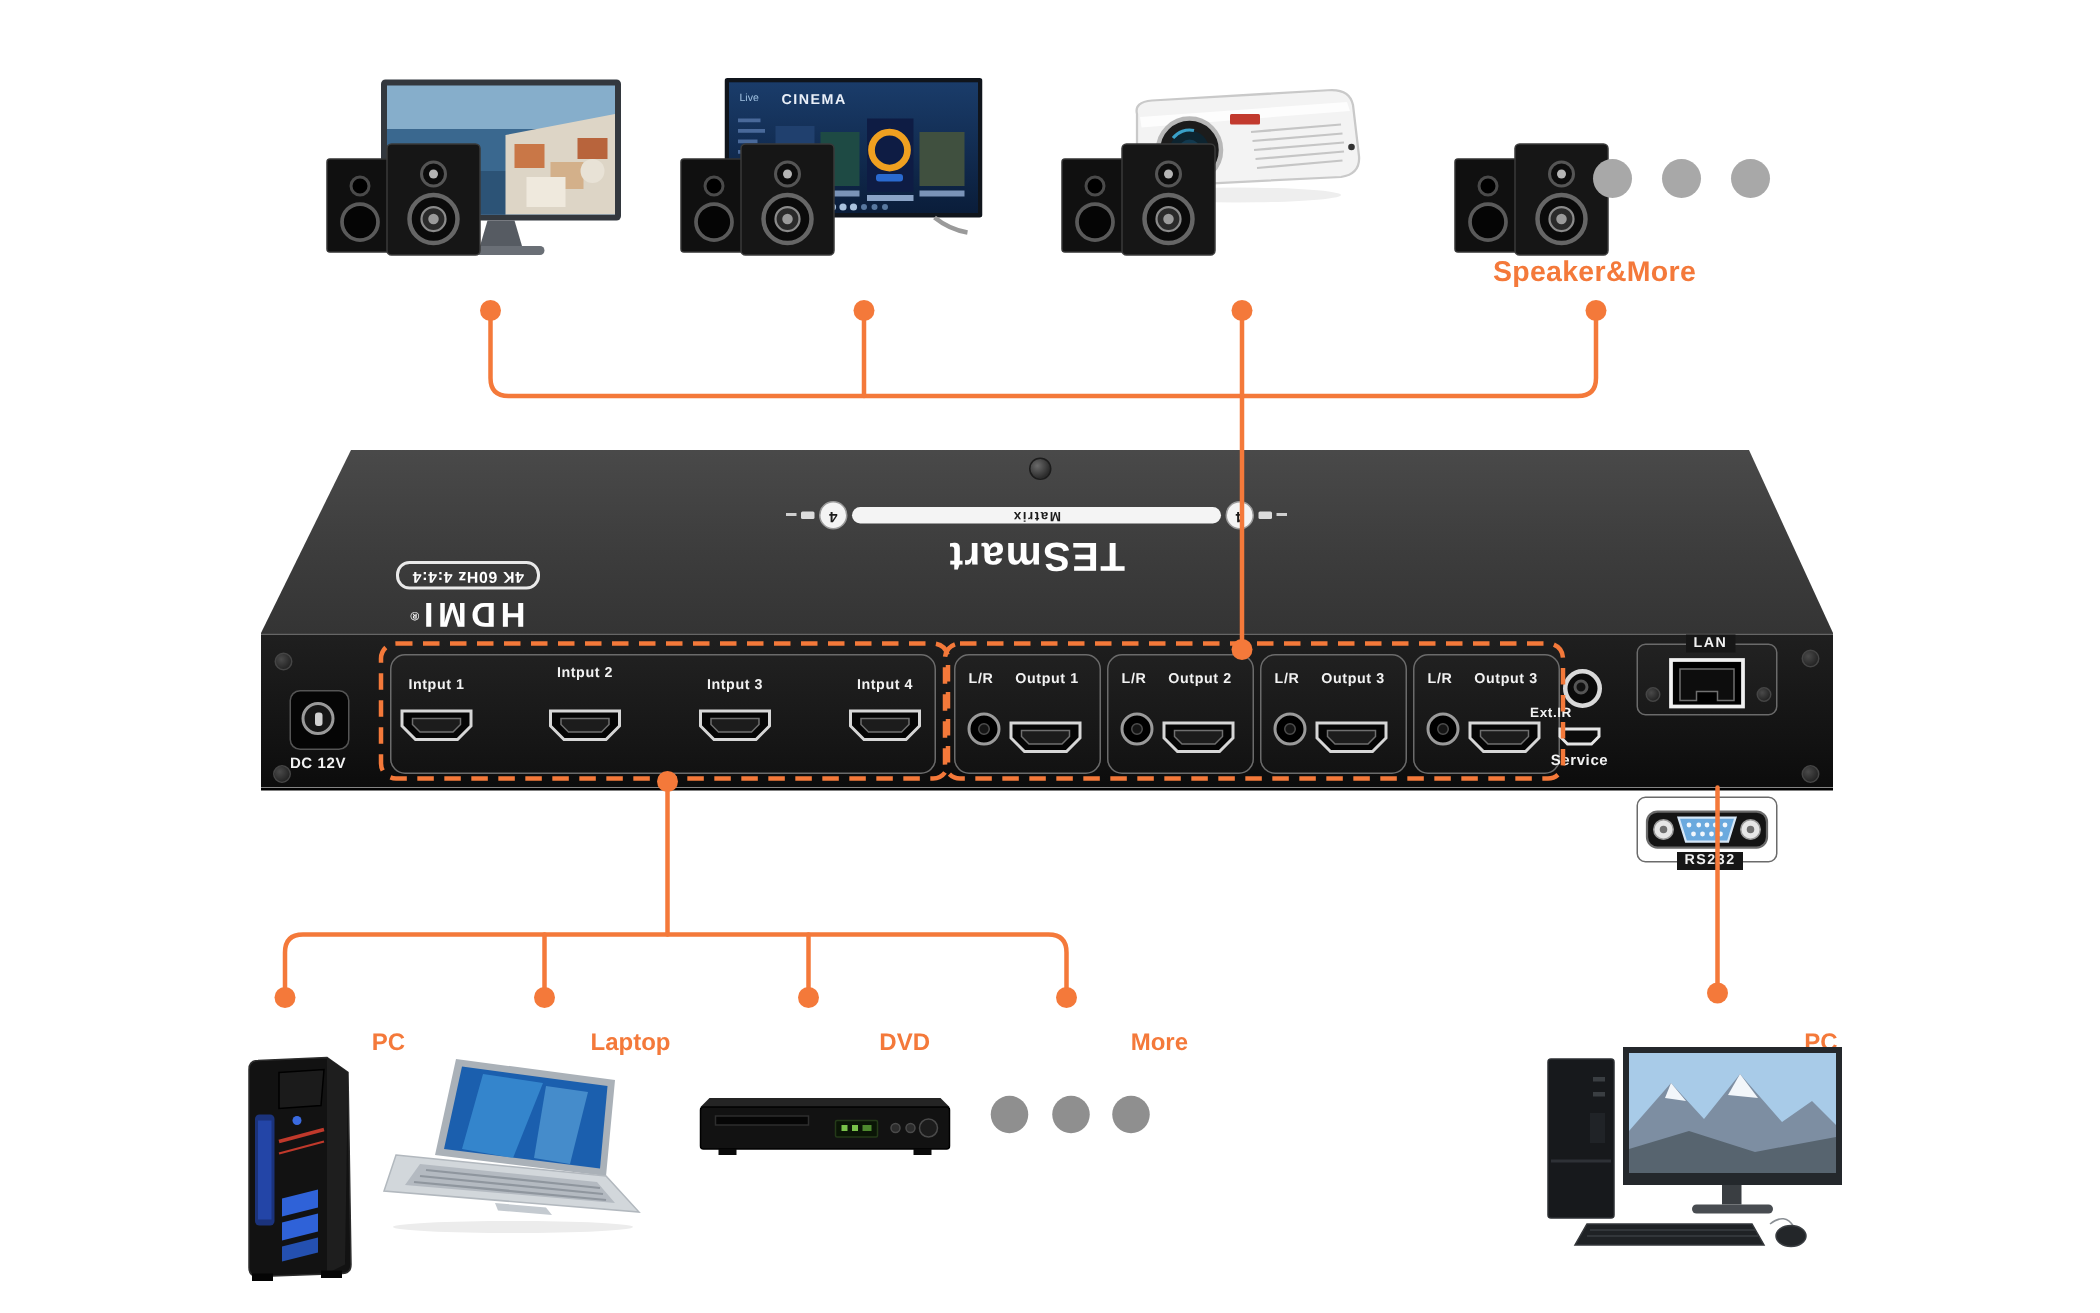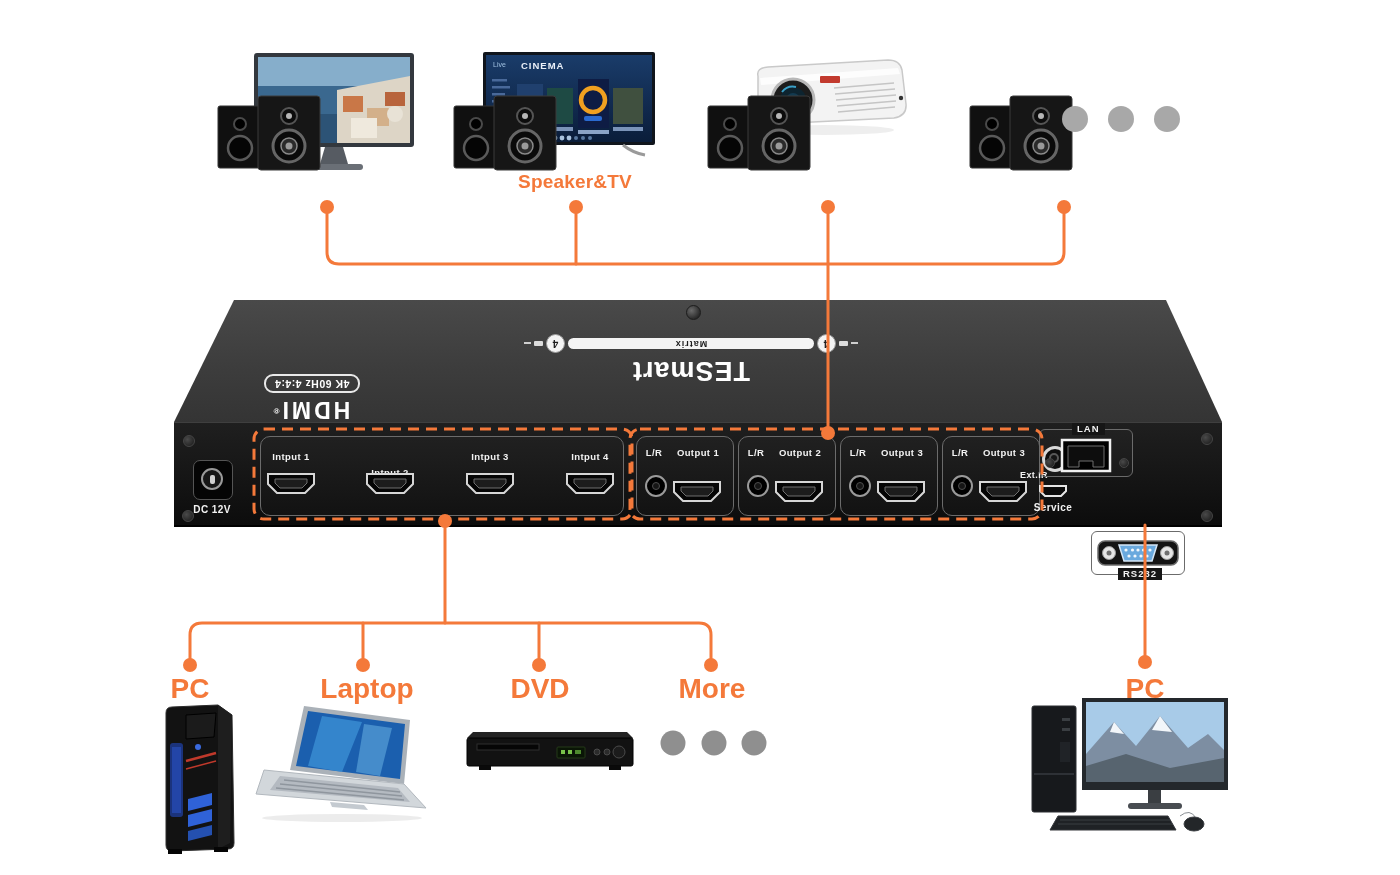--- a/index.html
+++ b/index.html
@@ -7,22 +7,22 @@
     position:relative;width:1400px;height:875px;background:#ffffff;overflow:hidden;
     font-family:"Liberation Sans",sans-serif;
   }
   .abs{position:absolute;}
   
   .top-label{
     position:absolute;width:230px;text-align:center;
     font-size:19px;font-weight:bold;color:#f4793a;letter-spacing:.2px;
   }
   .bottom-label{
-    position:absolute;width:160px;text-align:center;
-    font-size:28px;font-weight:bold;color:#f4793a;
+    position:absolute;width:160px;text-align:right;
+    font-size:16px;font-weight:bold;color:#f4793a;margin-top:14px;
   }
   
   #top-face{
     position:absolute;left:174px;top:296px;width:1048px;height:126px;
     background:linear-gradient(180deg,#4a4a4a,#3d3d3d 55%,#343434);
     clip-path:polygon(60px 4px,992px 4px,1048px 126px,0px 126px);
   }
   #front-face{
     position:absolute;left:174px;top:422px;width:1048px;height:102px;
     background:linear-gradient(180deg,#1f1f1f,#121212 70%,#0c0c0c);
@@ -170,21 +170,20 @@
     <rect x="2" y="12" width="44" height="62" rx="2" fill="#101010" stroke="#333"></rect>
     <circle cx="24" cy="30" r="6" fill="#000" stroke="#4a4a4a" stroke-width="2"></circle>
     <circle cx="24" cy="54" r="12" fill="#050505" stroke="#5a5a5a" stroke-width="2.5"></circle>
     <rect x="42" y="2" width="62" height="74" rx="3" fill="#161616" stroke="#3a3a3a"></rect>
     <circle cx="73" cy="22" r="8" fill="#0c0c0c" stroke="#555" stroke-width="2"></circle>
     <circle cx="73" cy="22" r="3" fill="#b5b5b5"></circle>
     <circle cx="73" cy="52" r="16" fill="#0a0a0a" stroke="#666" stroke-width="3"></circle>
     <circle cx="73" cy="52" r="8" fill="#2a2a2a" stroke="#8a8a8a" stroke-width="1.5"></circle>
     <circle cx="73" cy="52" r="3.5" fill="#9a9a9a"></circle>
   </svg>
-  <div class="top-label" style="left:460px;top:171px;">Speaker&amp;TV</div>
 
   <svg class="abs" style="left:738px;top:58px;" width="172" height="80" viewBox="0 0 172 80">
     <ellipse cx="86" cy="72" rx="70" ry="5" fill="#eeeeee"></ellipse>
     <path d="M20,18 Q18,10 30,9 L150,2 Q162,2 164,12 L168,46 Q169,58 156,60 L34,66 Q22,66 20,56 Z" fill="#f3f3f3" stroke="#c9c9c9" stroke-width="1.5"></path>
     <path d="M22,20 L160,10 L162,16 L23,27 Z" fill="#ffffff" opacity="0.8"></path>
     <circle cx="55" cy="42" r="21" fill="#1c1c1c" stroke="#b8b8b8" stroke-width="3"></circle>
     <circle cx="55" cy="42" r="13" fill="#0d2430"></circle>
     <circle cx="55" cy="42" r="7" fill="#123a50"></circle>
     <path d="M44,34 a14,14 0 0 1 14,-5" stroke="#3aa0c8" stroke-width="2" fill="none"></path>
     <rect x="82" y="18" width="20" height="7" rx="1" fill="#c23a2e"></rect>
@@ -218,20 +217,21 @@
     <circle cx="73" cy="22" r="3" fill="#b5b5b5"></circle>
     <circle cx="73" cy="52" r="16" fill="#0a0a0a" stroke="#666" stroke-width="3"></circle>
     <circle cx="73" cy="52" r="8" fill="#2a2a2a" stroke="#8a8a8a" stroke-width="1.5"></circle>
     <circle cx="73" cy="52" r="3.5" fill="#9a9a9a"></circle>
   </svg>
   <svg class="abs" style="left:1060px;top:104px;" width="122" height="30" viewBox="0 0 122 30">
     <circle cx="15" cy="15" r="13" fill="#a8a8a8"></circle>
     <circle cx="61" cy="15" r="13" fill="#a8a8a8"></circle>
     <circle cx="107" cy="15" r="13" fill="#a8a8a8"></circle>
   </svg>
+  <div class="top-label" style="left:948px;top:171px;">Speaker&amp;More</div>
 
   <div id="top-face">
     <div class="screw" style="left:512px;top:9px;width:13px;height:13px;"></div>
 
     <div class="abs rot180 logo-col" style="left:36px;top:80px;width:204px;height:44px;">
       <div class="hdmi-big"><span>HDMI</span><span class="hdmi-reg">®</span></div>
       <div class="fineprint"></div>
       <div class="hdmi-pill">4K 60Hz 4:4:4</div>
     </div>
 
@@ -257,21 +257,21 @@
 
     <div class="dc-jack" style="left:19px;top:37px;">
       <div class="ring"></div>
         <div class="pin"></div>
     </div>
     <div class="port-label" style="left:6px;top:81px;width:64px;font-size:10px;text-align:center;">DC 12V</div>
 
     <div class="port-group" style="left:86px;top:13px;width:362px;height:78px;"></div>
 
     <div class="port-label" style="left:77px;top:28px;width:80px;">Intput 1</div>
-    <div class="port-label" style="left:176px;top:44px;width:80px;">Intput 2</div>
+    <div class="port-label" style="left:176px;top:20px;width:80px;">Intput 2</div>
     <div class="port-label" style="left:276px;top:28px;width:80px;">Intput 3</div>
     <div class="port-label" style="left:376px;top:28px;width:80px;">Intput 4</div>
 
     <svg class="abs" style="left:91px;top:48px;" width="52" height="26" viewBox="0 0 52 26">
       <path d="M3,3 H49 V13 L40,22 H12 L3,13 Z" fill="#050505" stroke="#d6d6d6" stroke-width="2"></path>
       <path d="M10,8 H42 V12 L37,17 H15 L10,12 Z" fill="#1c1c1c" stroke="#6f6f6f"></path>
     </svg>
     <svg class="abs" style="left:190px;top:48px;" width="52" height="26" viewBox="0 0 52 26">
       <path d="M3,3 H49 V13 L40,22 H12 L3,13 Z" fill="#050505" stroke="#d6d6d6" stroke-width="2"></path>
       <path d="M10,8 H42 V12 L37,17 H15 L10,12 Z" fill="#1c1c1c" stroke="#6f6f6f"></path>
@@ -322,21 +322,21 @@
       </svg>
     </div>
 
     <div class="ir-jack" style="left:868px;top:23px;"></div>
     <div class="port-label" style="left:834px;top:47px;width:52px;font-size:9px;">Ext.IR</div>
     <svg class="abs" style="left:864px;top:61px;" width="30" height="14" viewBox="0 0 30 14">
       <path d="M2,2 H28 V7 L23,12 H7 L2,7 Z" fill="#0c0c0c" stroke="#e6e6e6" stroke-width="2"></path>
     </svg>
     <div class="port-label" style="left:850px;top:79px;width:58px;font-size:10px;">Service</div>
 
-    <div class="port-group" style="left:865px;top:6px;width:92px;height:46px;border-radius:6px;">
+    <div class="port-group" style="left:917px;top:6px;width:92px;height:46px;border-radius:6px;">
       <div class="io-chip" style="left:32px;top:-7px;">LAN</div>
       <svg class="abs" style="left:20px;top:8px;" width="52" height="35" viewBox="0 0 52 35">
         <rect x="2" y="2" width="48" height="31" fill="#000" stroke="#f0f0f0" stroke-width="2.5"></rect>
         <path d="M8,8 H44 V29 H33 V23 H19 V29 H8 Z" fill="#0d0d0d" stroke="#6f6f6f"></path>
       </svg>
       <div class="panel-screw" style="left:5px;top:28px;width:8px;height:8px;"></div>
       <div class="panel-screw" style="left:79px;top:28px;width:8px;height:8px;"></div>
     </div>
 
     <div class="port-group" style="left:917px;top:68px;width:92px;height:42px;border-radius:6px;margin-top:40px;">

